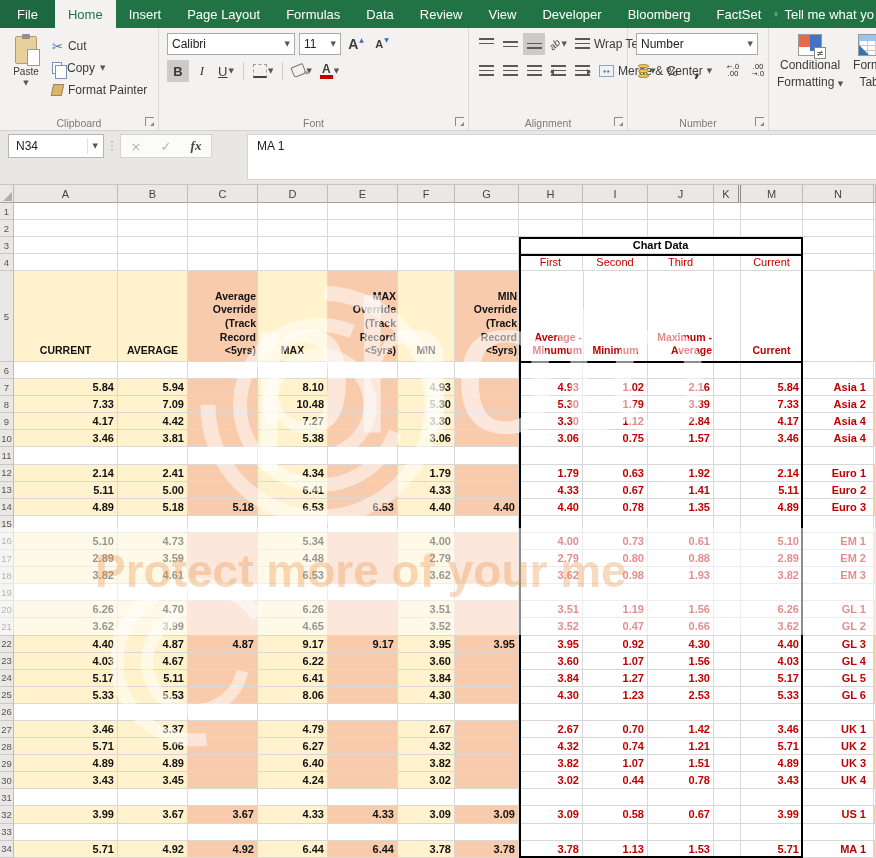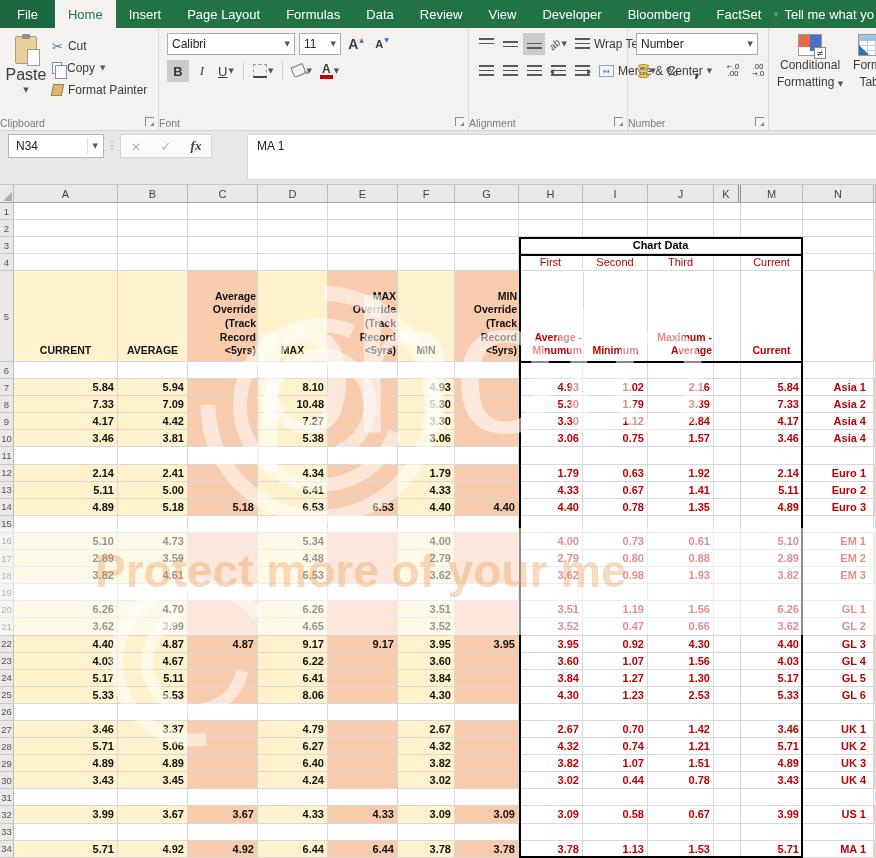--- a/index.html
+++ b/index.html
@@ -11,35 +11,35 @@
   .tabbar { height:28px; background:#217346; display:flex; align-items:stretch; }
   .tabs { display:flex; align-items:stretch; }
   .rtab { color:#fff; font-size:13px; padding:0 13px; display:flex; align-items:center; cursor:default; white-space:nowrap; }
   .rtab.file { padding:0 17px; background:#1e6841; }
   .rtab.active { background:#f3f2f0; color:#217346; }
   .tellme { margin-left:auto; color:#fff; font-size:13px; display:flex; align-items:center; gap:6px; padding-right:2px; white-space:nowrap; overflow:hidden; }
 
   
   .ribbon { height:103px; background:#f3f2f0; display:flex; border-bottom:1px solid #d5d3d0; position:relative; }
   .rgroup { position:relative; border-right:1px solid #dcdad7; height:100%; flex:none; }
-  .rgroup-label { position:absolute; bottom:1px; left:0; right:0; font-size:10.5px; color:#7b7b7b;margin-top:14px; }
+  .rgroup-label { position:absolute; bottom:1px; left:0; right:0; text-align:center; font-size:10.5px; color:#7b7b7b;margin-top:14px; }
   .launcher { position:absolute; right:4px; bottom:4px; width:9px; height:9px; border-top:1px solid #8a8a8a; border-left:1px solid #8a8a8a; }
   .launcher::after { content:""; position:absolute; right:0; bottom:0; width:0; height:0;
     border-top:4px solid transparent; border-right:4px solid #8a8a8a; }
   .caret { font-family:"DejaVu Sans",sans-serif; font-size:7px; color:#555; }
   .ic { font-family:"DejaVu Sans",sans-serif; }
 
   
   .g-clip { width:159px; }
   .clip-inner { display:flex; padding:4px 0 0 4px; }
   .paste-btn { width:44px; height:84px; display:flex; flex-direction:column; align-items:center; padding-top:4px; gap:2px; }
   .clipboard-icon { width:22px; height:28px; background:#e8cf9e; border:1px solid #b79a66; border-radius:2px; position:relative; }
   .clipboard-icon::before { content:""; position:absolute; top:-3px; left:6px; width:8px; height:5px; background:#8f8f8f; border-radius:1px; }
   .clip-page { position:absolute; right:-4px; bottom:-3px; width:13px; height:17px; background:#fff; border:1px solid #9a9a9a; }
-  .pb-label { font-size:16px; color:#3b3b3b; }
+  .pb-label { font-size:10px; color:#3b3b3b; }
   .clip-col { display:flex; flex-direction:column; padding-top:3px; }
   .small-btn { display:flex; align-items:center; gap:5px; height:22px; padding:0 4px; font-size:12px; color:#3b3b3b; white-space:nowrap; }
   .scissors { font-size:13px; color:#4a6ea9; }
   .copy-ic { width:10px; height:12px; border:1px solid #7a92b8; background:#fff; position:relative; }
   .copy-ic::before { content:""; position:absolute; left:2px; top:2px; width:10px; height:12px; border:1px solid #7a92b8; background:#fff; }
   .fp-ic { width:11px; height:12px; background:#d8b56e; border:1px solid #a5844a; transform:skewX(-12deg); }
 
   
   .g-font { width:310px; }
   .font-rows { padding:5px 6px 0 8px; }

